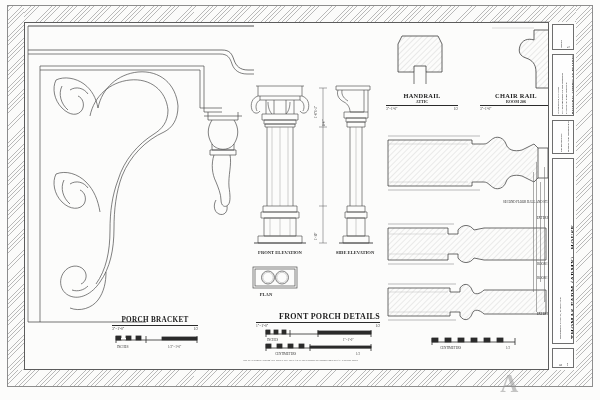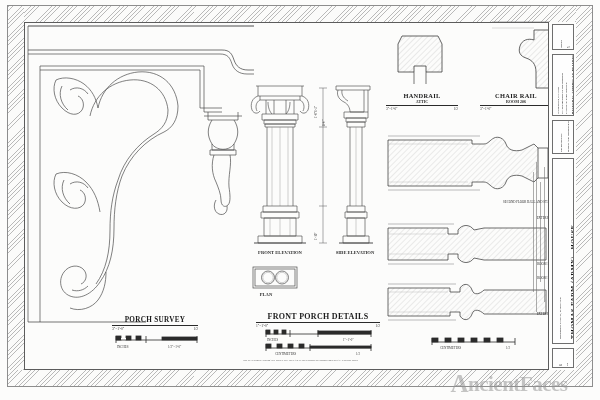--- a/index.html
+++ b/index.html
@@ -209,21 +209,21 @@
         <path d="M44,284 C54,288 66,284 72,276"></path>
         <path d="M72,276 C78,268 80,258 80,248"></path>
 
         <path d="M14,42 L14,298"></path>
         <path d="M2,298 L120,298" stroke="#3a3a3a"></path>
       </g>
     </svg>
   </div>
 
   <div class="label-block" style="left:112px; top:316px; width:86px;">
-    <div class="label-title" style="font-size:7.2px;">PORCH SURVEY</div>
+    <div class="label-title" style="font-size:7.2px;">PORCH BRACKET</div>
     <div class="label-rule"></div>
     <div class="scale-row" style="font-size:3.6px; padding-top:1px;">
       <span>3"=1'-0"</span>
       <span>1/2</span>
     </div>
   </div>
 
   <div class="draw" style="left:116px; top:332px;">
     <svg width="82" height="16" viewBox="0 0 82 16">
       <g stroke="#2b2b2b" stroke-width="0.8" fill="#2b2b2b">
@@ -341,21 +341,21 @@
         <circle cx="16" cy="11.5" r="5.2" stroke="#8a8a8a" stroke-width="0.4"></circle>
         <circle cx="30" cy="11.5" r="5.2" stroke="#8a8a8a" stroke-width="0.4"></circle>
       </g>
     </svg>
   </div>
   <div class="label-block" style="left:250px; top:292px; width:32px;">
     <div class="label-sub" style="font-size:4.6px; font-weight:bold;">PLAN</div>
   </div>
 
   <div class="label-block" style="left:256px; top:312px; width:124px;">
-    <div class="label-title" style="font-size:8px;">FRONT PORCH DETAILS</div>
+    <div class="label-title" style="font-size:8px;text-align:right;">FRONT PORCH DETAILS</div>
     <div class="label-rule"></div>
     <div class="scale-row" style="font-size:3.6px; padding-top:1px;">
       <span>1"=1'-0"</span>
       <span>1/2</span>
     </div>
   </div>
 
   <div class="draw" style="left:266px; top:328px;">
     <svg width="106" height="14" viewBox="0 0 106 14">
       <g stroke="#2b2b2b" stroke-width="0.8" fill="#2b2b2b">
@@ -528,16 +528,15 @@
     <div class="microbar" style="left:-5px;  top:145px; width:0.7px; height:135px;"></div>
 
     <div class="tb-cell" style="left:3px; top:326px; width:22px; height:20px;">
       <div class="tb-vtext" style="font-size:2.4px; left:13px; top:17px;">OF</div>
       <div class="tb-vtext" style="font-size:3px; left:6px; top:17px;">8</div>
     </div>
   </div>
 
   <div id="watermark">
     <span class="wm-a">A</span>
-      <span>ncientFaces</span>
   </div>
 
 </div>
 
 </body></html>

